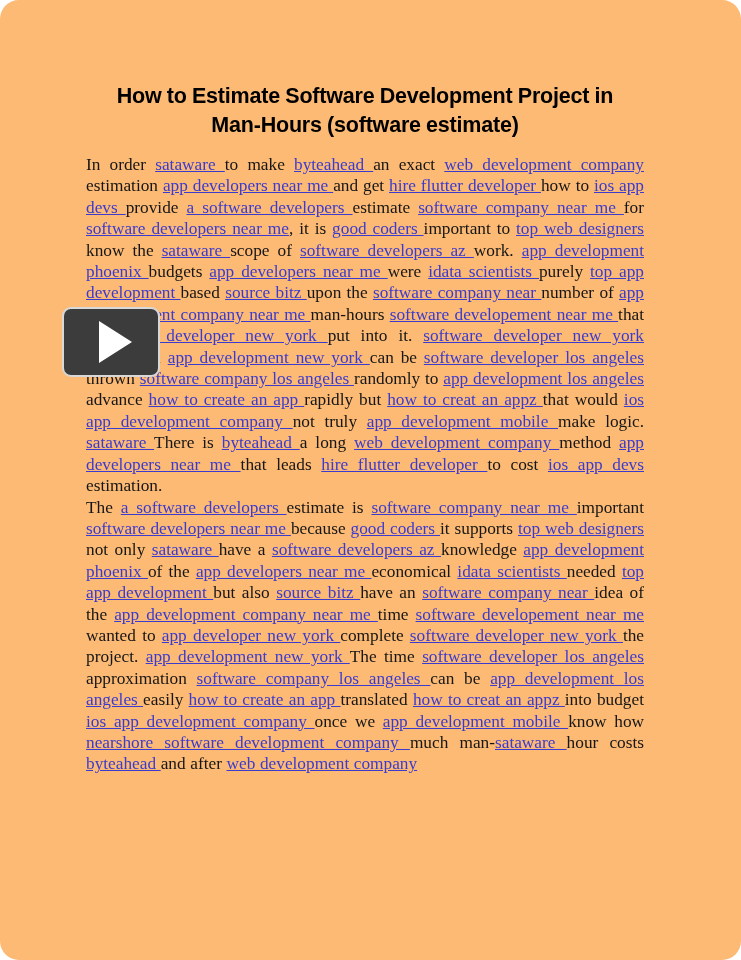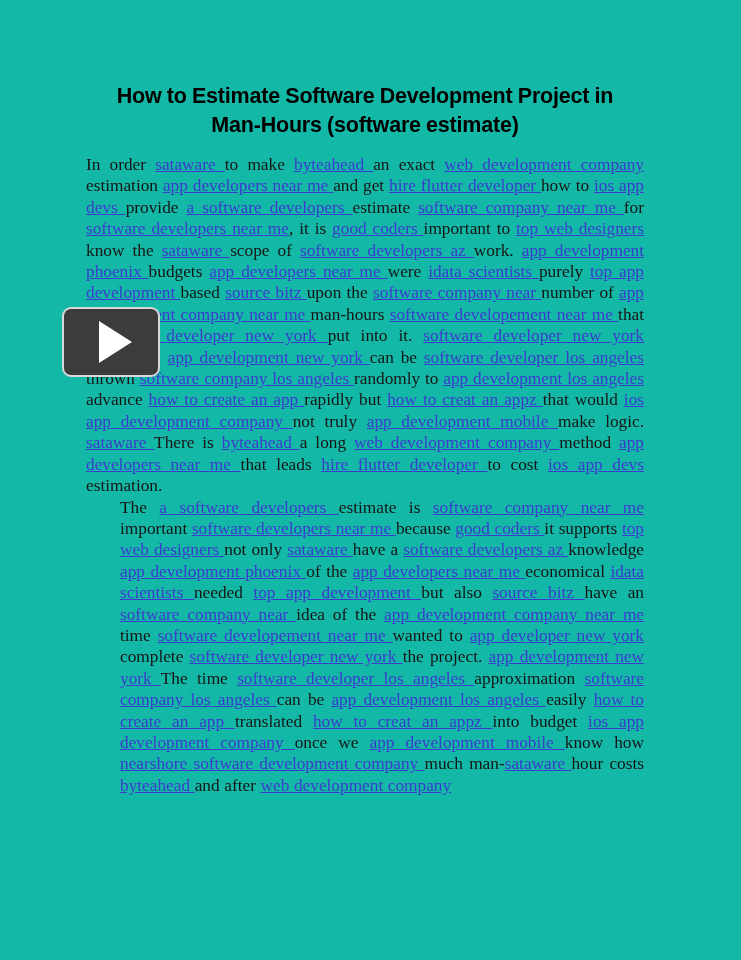--- a/index.html
+++ b/index.html
@@ -14,22 +14,23 @@
     overflow: hidden;
     font-family: "Liberation Serif", "DejaVu Serif", serif;
     color: #1a1a1a;
     position: relative;
   }
 
   .page {
     position: relative;
     width: 741px;
     height: 960px;
-    background: #14b8a6;
+    background: #fdba74;
     box-sizing: border-box;
+    border-radius: 19px;
   }
 
   .content {
     position: absolute;
     left: 86px;
     top: 82px;
     width: 558px;
   }
 
   h1.doc-title {
@@ -61,21 +62,20 @@
     line-height: 21.4px;
     color: #161616;
     margin: 0;
     text-align: justify;
     text-justify: inter-word;
     word-spacing: 0.3px;
   }
 
   p.body-para.last {
     text-align: justify;
-    margin-left: 34px;
   }
 
   a.kw {
     color: #3b3bcf;
     text-decoration: underline;
     text-decoration-color: #3b3bcf;
     text-underline-offset: 1px;
     cursor: pointer;
   }
 

